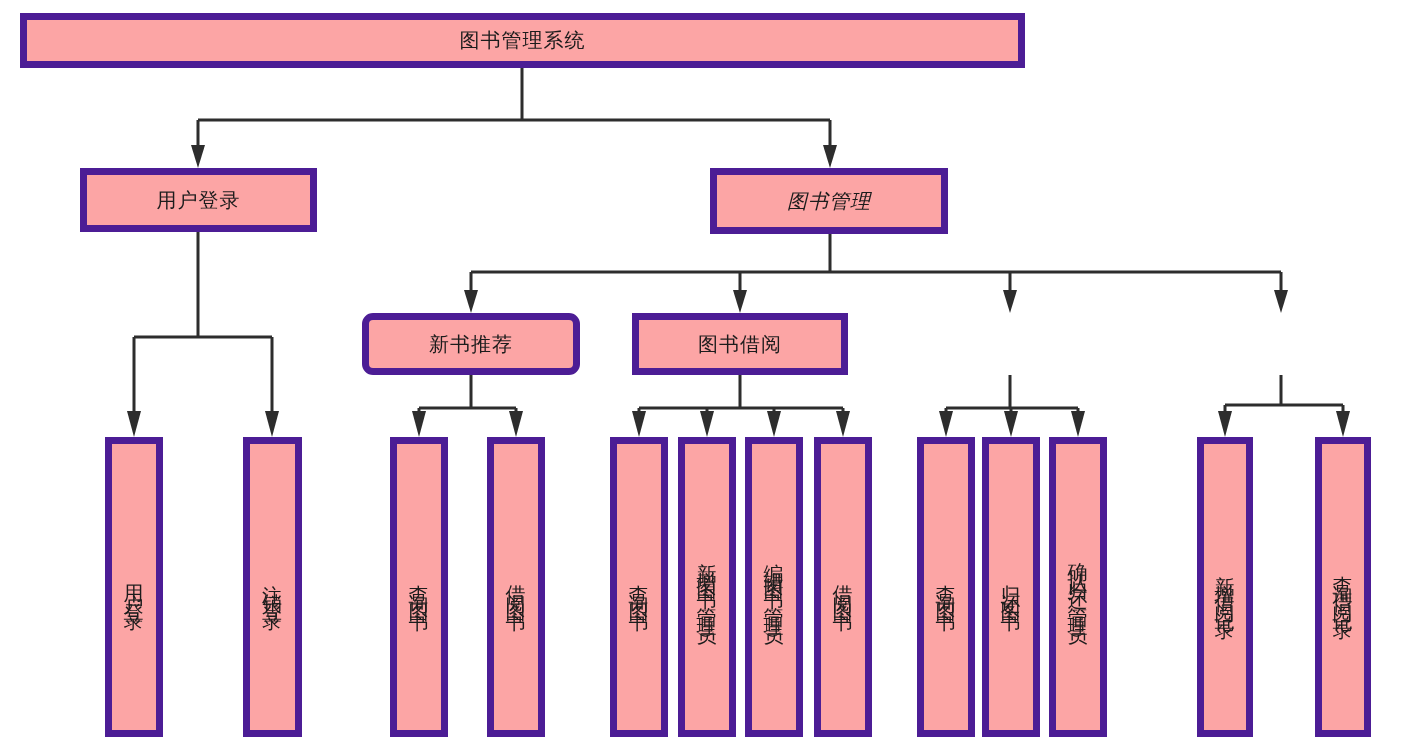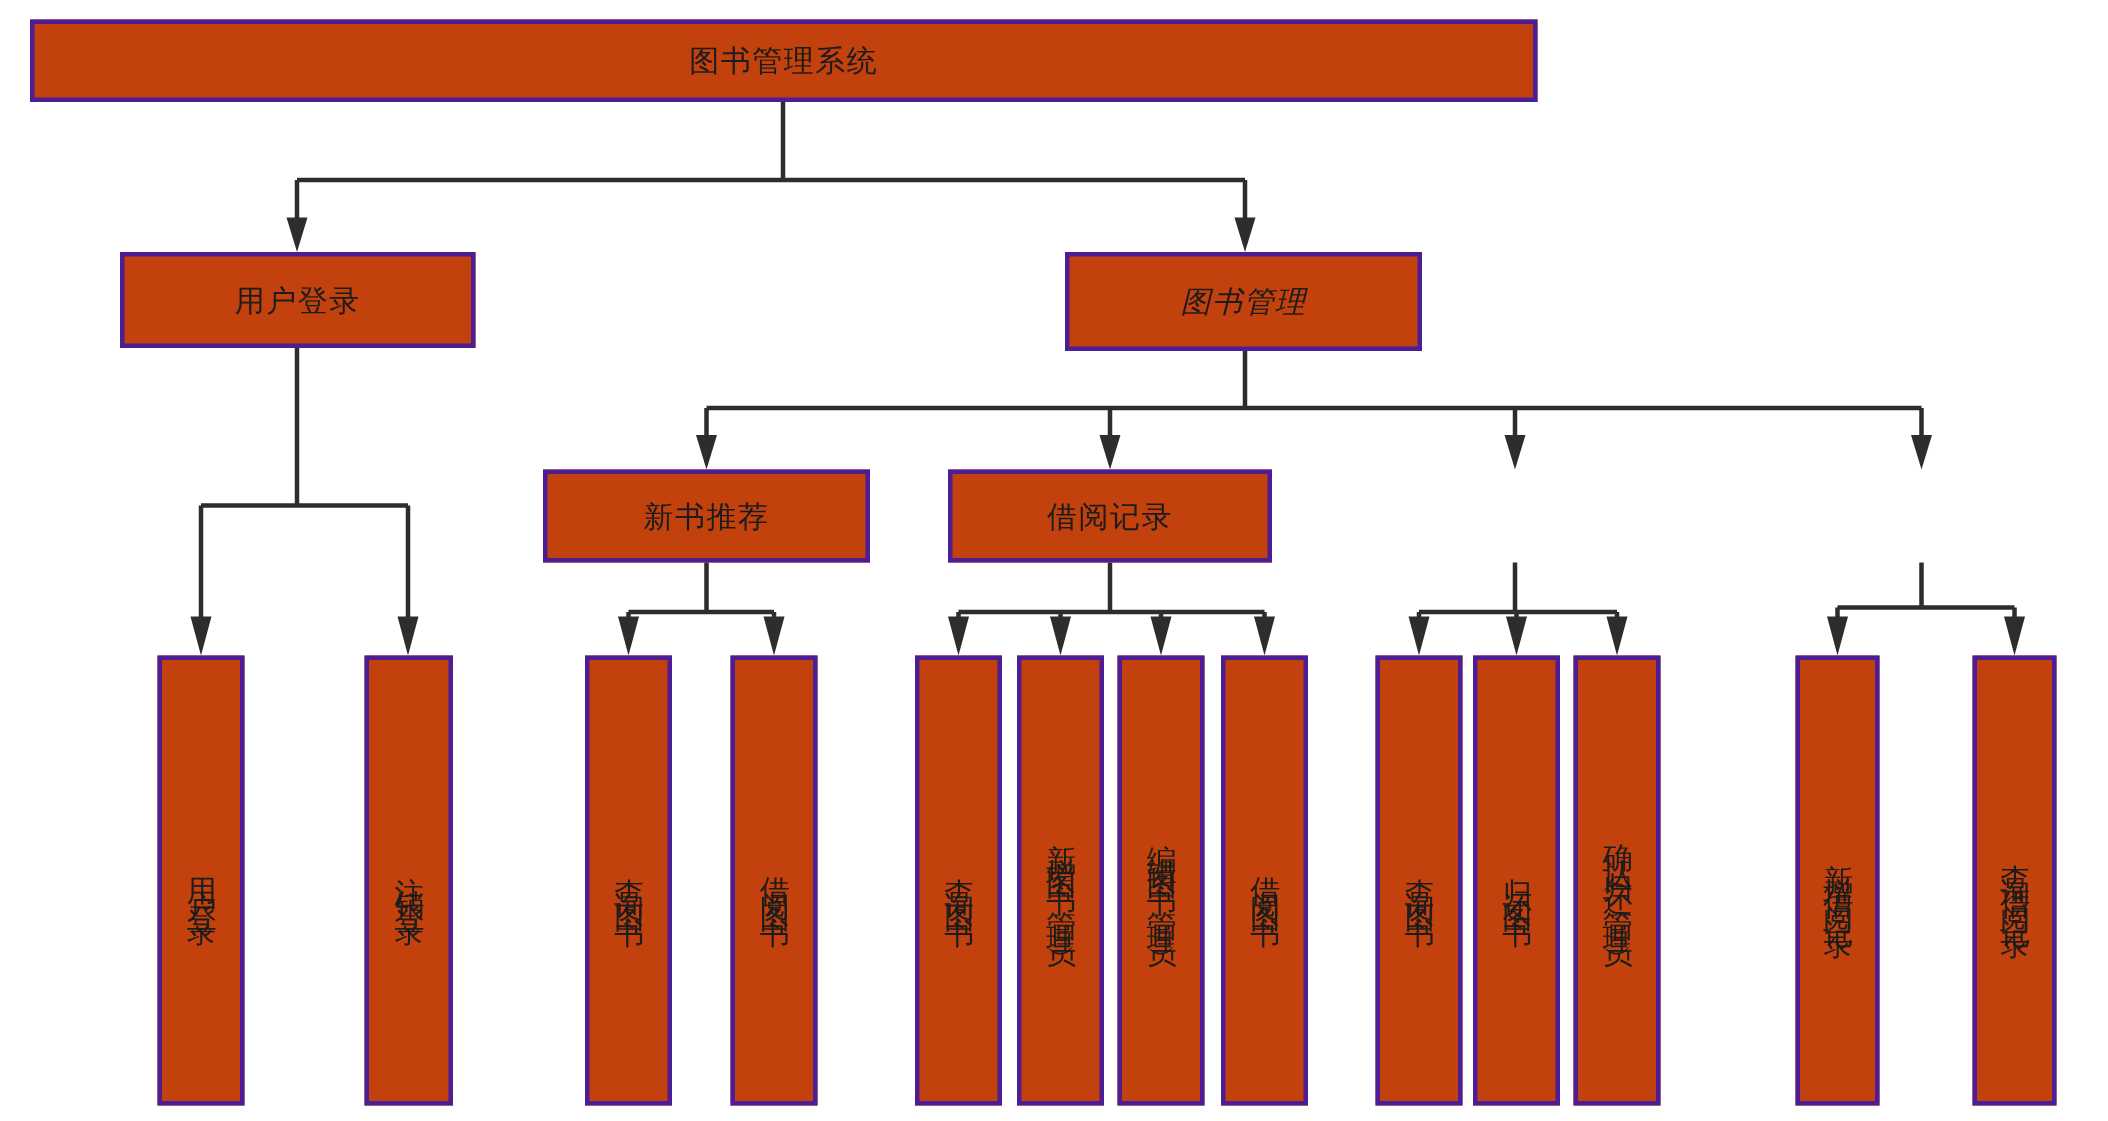--- a/index.html
+++ b/index.html
@@ -16,22 +16,22 @@
     overflow: hidden;
   }
   #wires {
     position: absolute;
     left: 0; top: 0;
     width: 1405px; height: 747px;
   }
   .box {
     position: absolute;
     box-sizing: border-box;
-    border: 3px solid #4c1d95;
-    background: #c2410c;
+    border: 7px solid #4c1d95;
+    background: #fca5a5;
     display: flex;
     align-items: center;
     justify-content: center;
     color: #1c1c1c;
   }
   .hlabel {
     font-size: 20px;
     letter-spacing: 1px;
     white-space: nowrap;
   }
@@ -103,25 +103,25 @@
     <span class="hlabel">图书管理系统</span>
   </div>
 
   <div class="box" style="left:80px; top:168px; width:237px; height:64px;">
     <span class="hlabel">用户登录</span>
   </div>
   <div class="box" style="left:710px; top:168px; width:238px; height:66px;font-style:italic;">
     <span class="hlabel">图书管理</span>
   </div>
 
-  <div class="box" style="left:362px; top:313px; width:218px; height:62px;">
+  <div class="box" style="left:362px; top:313px; width:218px; height:62px;border-radius:11px;">
     <span class="hlabel">新书推荐</span>
   </div>
   <div class="box" style="left:632px; top:313px; width:216px; height:62px;">
-    <span class="hlabel">借阅记录</span>
+    <span class="hlabel">图书借阅</span>
   </div>
 
   <div class="box vbox" style="left:105px; top:437px; width:58px; height:300px;">
     <span class="vtext">用户登录</span>
   </div>
   <div class="box vbox" style="left:243px; top:437px; width:59px; height:300px;">
     <span class="vtext">注销登录</span>
   </div>
 
   <div class="box vbox" style="left:390px; top:437px; width:58px; height:300px;">

